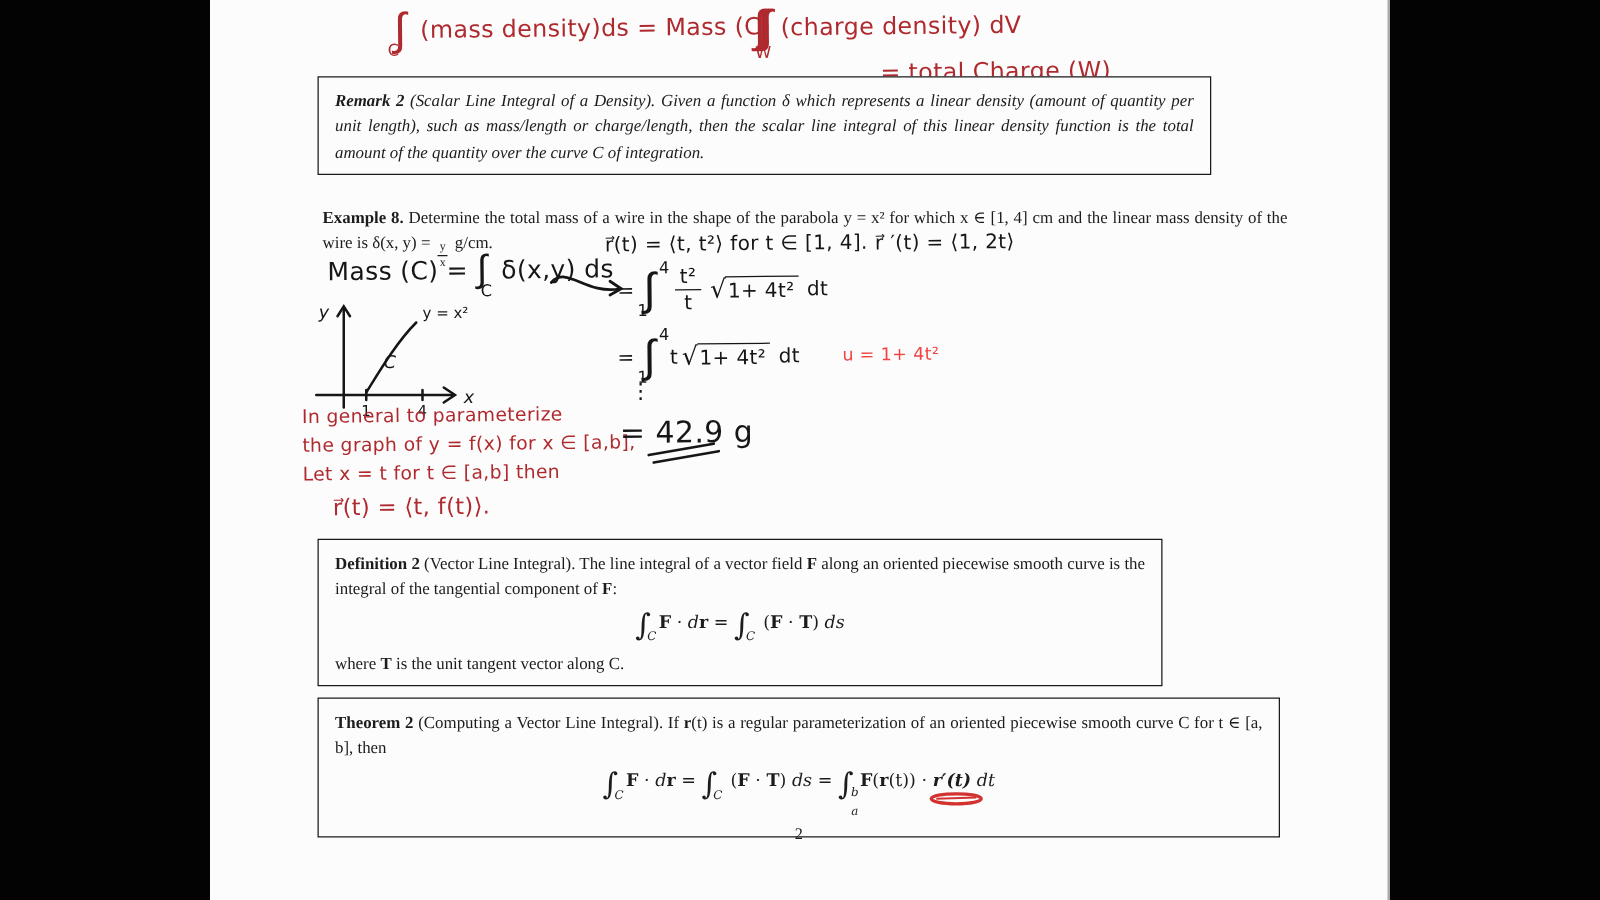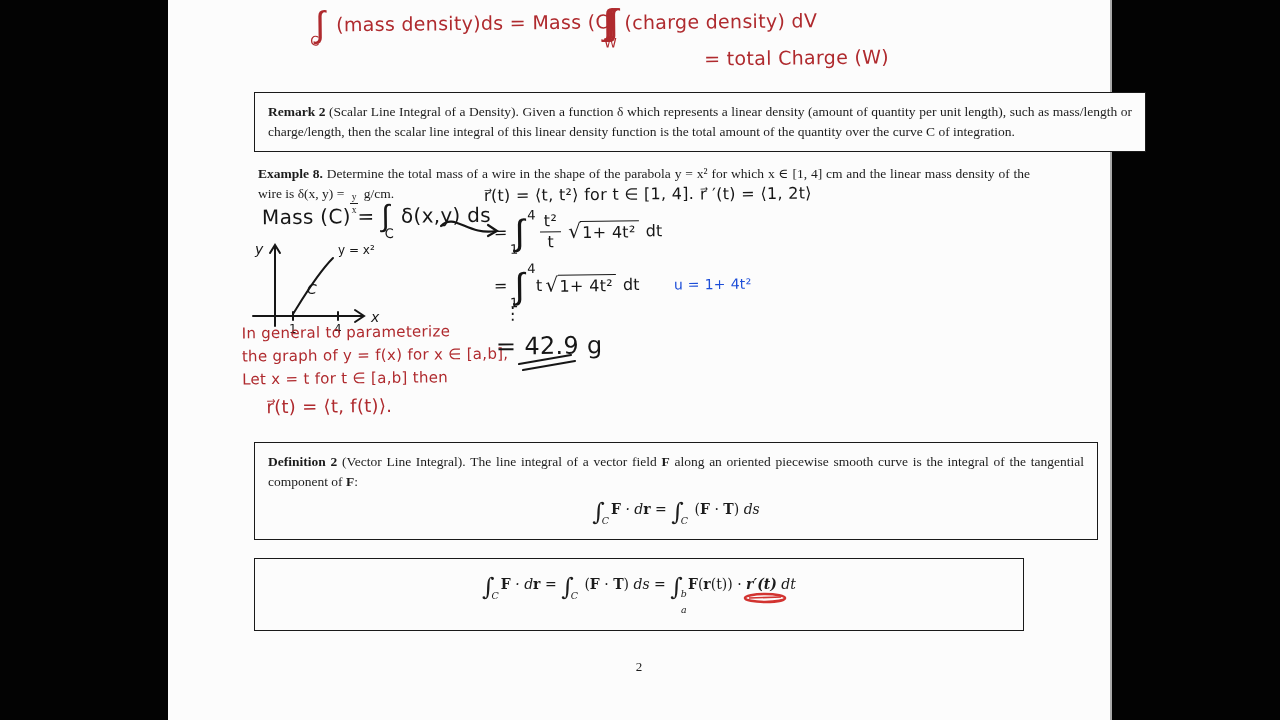--- a/index.html
+++ b/index.html
@@ -23,21 +23,21 @@
   .pint{font-size:24px;font-weight:normal;line-height:0;vertical-align:-6px;}
   .psub{font-size:9.5px;font-style:italic;vertical-align:-10px;margin-left:-3px;margin-right:2px;}
   .stackb{display:inline-flex;flex-direction:column;justify-content:space-between;height:30px;font-size:9.5px;font-style:italic;vertical-align:-8px;margin-left:-2px;margin-right:1px;}
   .mit{font-style:italic;}
   .mbf{font-weight:bold;}
   .rp-wrap{position:relative;display:inline-block;}
   .rp-scribble{position:absolute;left:-3px;bottom:-9px;width:44px;height:12px;}
   
   .hw{font-family:"DejaVu Sans","Liberation Sans",sans-serif;color:#161616;letter-spacing:0.3px;}
   .hw-red{color:#af2a2e;}
-  .hw-blue{color:#1d4ed8;}
+  .hw-blue{color:#ef4444;}
   .rot{transform:rotate(-0.6deg);}
   .hint{display:inline-block;position:relative;padding:1px 9px 0 5px;margin:0 2px;}
   .hisign{font-size:36px;line-height:1;font-weight:200;}
   .hisup{position:absolute;top:-6px;right:-2px;font-size:13px;}
   .hisub{position:absolute;bottom:-6px;left:0px;font-size:13px;}
   .hint-sm .hisign{font-size:30px;}
   .frac{display:inline-flex;flex-direction:column;align-items:center;vertical-align:middle;line-height:1.1;margin:0 4px;}
   .frac .num{border-bottom:1.6px solid currentColor;padding:0 4px 1px 4px;}
   .frac .den{padding-top:1px;}
   .sqrt{display:inline-flex;align-items:flex-start;margin:0 3px;}
@@ -67,21 +67,21 @@
     <div class="row">
       <span class="hint" style="padding-right:4px;">
         <span class="hisign" style="letter-spacing:-7px;margin-right:7px;">∫∫∫</span>
         <span class="hisub" style="left:6px;bottom:-10px;">W</span>
       </span>
       <span style="font-size:19px;">(charge density) dV</span>
     </div>
     <div style="font-size:19px;margin:8px 0 0 108px;">=  total Charge (W)</div>
   </div>
 
-  <div class="abs box print" style="left:86px;top:92px;width:892px;min-height:60px;">
+  <div class="abs box print" style="left:86px;top:61px;width:715px;min-height:60px;font-style:italic;">
     <span class="bold">Remark 2</span><span> (Scalar Line Integral of a Density).  </span><span>Given a function δ which represents a linear density (amount of quantity per unit length), such as mass/length or charge/length, then the scalar line integral of this linear density function is the total amount of the quantity over the curve C of integration.</span>
   </div>
 
   <div class="abs print" style="left:90px;top:164px;width:772px;">
     <span class="bold">Example 8.</span><span>  Determine the total mass of a wire in the shape of the parabola y = x² for which x ∈ [1, 4] cm and the linear mass density of the wire is δ(x, y) = </span><span class="frac" style="font-size:9.5px;margin:0 2px;vertical-align:-2px;">
         <span class="num" style="border-bottom-width:1px;padding:0 2px;">y</span>
         <span class="den">x</span>
       </span><span> g/cm.</span>
   </div>
 
@@ -168,30 +168,36 @@
   <div class="abs hw" style="left:336px;top:303px;font-size:17px;">⋮</div>
 
   <div class="abs hw rot" style="left:328px;top:332px;font-size:24px;">=  42.9 g</div>
   <svg class="abs" style="left:345px;top:352px;" width="64" height="20" viewBox="0 0 64 20">
     <g stroke="#161616" stroke-width="2.2" fill="none" stroke-linecap="round">
       <line x1="6" y1="12" x2="58" y2="3"></line>
       <line x1="10" y1="18" x2="62" y2="9"></line>
     </g>
   </svg>
 
-  <div class="abs box print" style="left:86px;top:442px;width:844px;min-height:96px;">
+  <div class="abs box print" style="left:86px;top:431px;width:676px;min-height:96px;">
     <div>
       <span class="bold">Definition 2</span><span> (Vector Line Integral).  </span><span>The line integral of a vector field </span><span class="mbf">F</span><span> along an oriented piecewise smooth curve is the integral of the tangential component of </span><span class="mbf">F</span><span>:</span>
     </div>
     <div class="eqline">
       <span class="pint">∫</span><span class="psub">C</span><span class="mbf">F</span><span class="mit"> · d</span><span class="mbf">r</span><span> = </span><span class="pint">∫</span><span class="psub">C</span><span> (</span><span class="mbf">F</span><span> · </span><span class="mbf">T</span><span>)  </span><span class="mit">ds</span>
     </div>
+    <div>
+      <span>where </span><span class="mbf">T</span><span> is the unit tangent vector along C.</span>
+    </div>
   </div>
 
   <div class="abs box print" style="left:86px;top:558px;width:770px;min-height:73px;">
+    <div>
+      <span class="bold">Theorem 2</span><span> (Computing a Vector Line Integral).  </span><span>If </span><span class="mbf">r</span><span>(t) is a regular parameterization of an oriented piecewise smooth curve C for t ∈ [a, b], then</span>
+    </div>
     <div class="eqline">
       <span class="pint">∫</span><span class="psub">C</span><span class="mbf">F</span><span class="mit"> · d</span><span class="mbf">r</span><span> = </span><span class="pint">∫</span><span class="psub">C</span><span> (</span><span class="mbf">F</span><span> · </span><span class="mbf">T</span><span>)  </span><span class="mit">ds</span><span> = </span><span class="pint">∫</span><span class="stackb">
           <span>b</span>
           <span>a</span>
         </span><span class="mbf">F</span><span>(</span><span class="mbf">r</span><span>(t)) · </span><span class="rp-wrap"><span class="mbf mit">r′(t)</span><svg class="rp-scribble" viewBox="0 0 44 12">
             <ellipse cx="22" cy="6" rx="20" ry="4" fill="none" stroke="#d23330" stroke-width="2.6"></ellipse>
             <line x1="6" y1="6" x2="38" y2="5" stroke="#d23330" stroke-width="1.6"></line>
           </svg></span><span class="mit"> dt</span>
     </div>
   </div>

